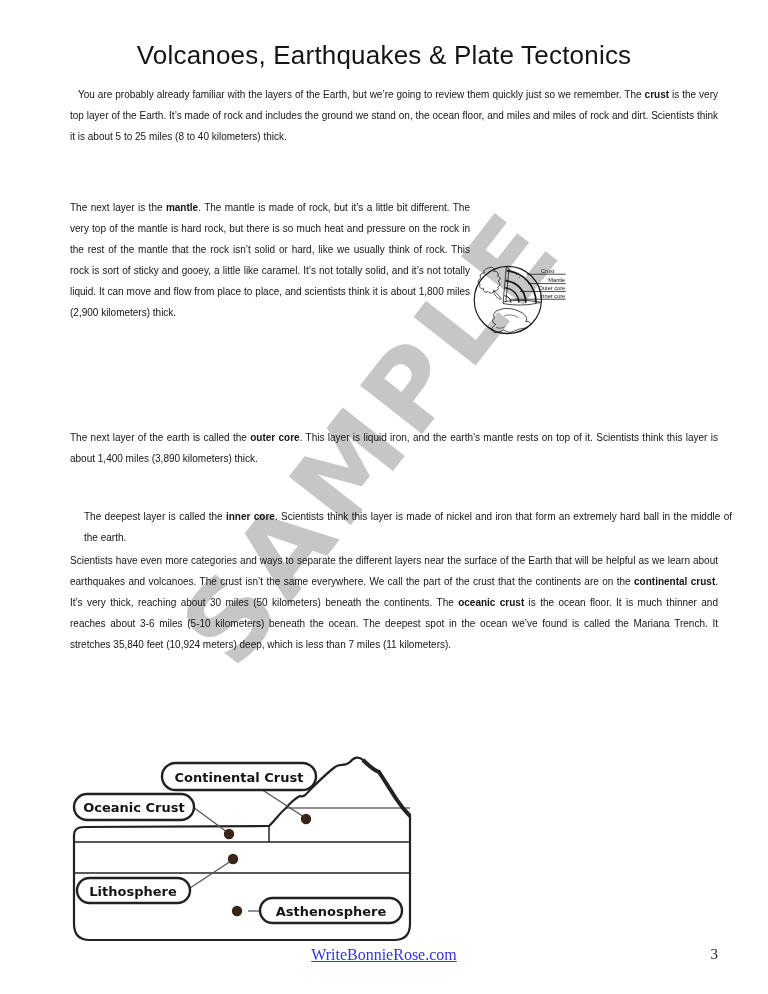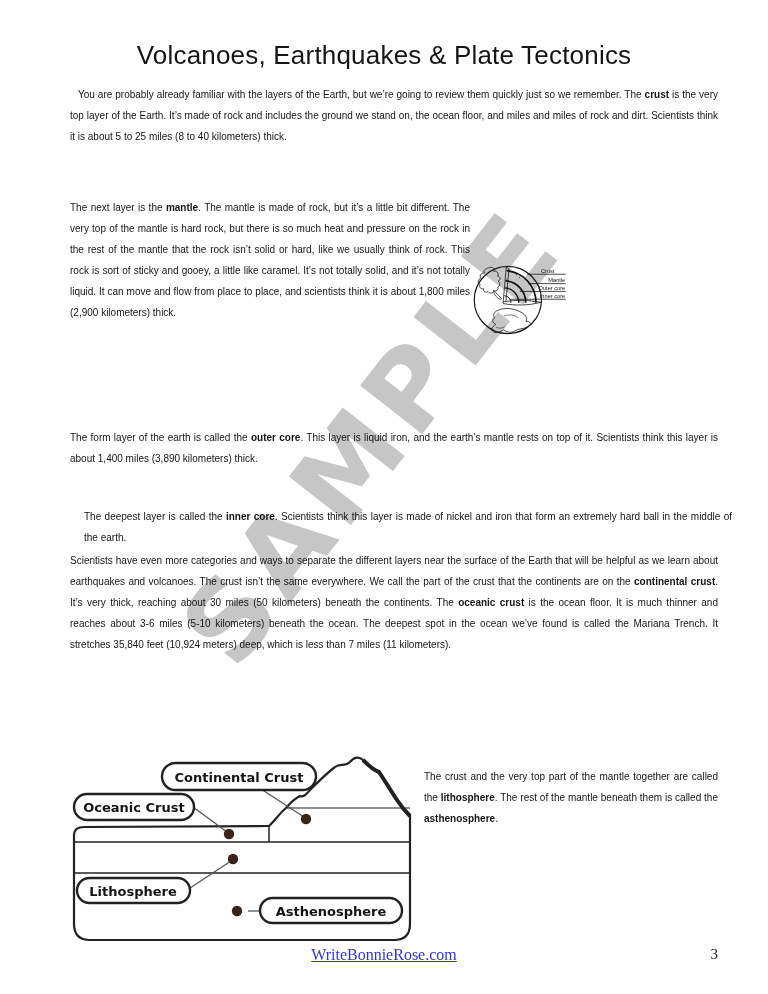--- a/index.html
+++ b/index.html
@@ -90,21 +90,21 @@
       <path d="M 601,278 H 718" stroke="#141414" stroke-width="2"></path>
       <path d="M 575,298 H 718" stroke="#141414" stroke-width="2"></path>
 
       <text class="earth-label" x="672" y="230" text-anchor="middle">Crust</text>
       <text class="earth-label" x="717" y="254" text-anchor="end">Mantle</text>
       <text class="earth-label" x="717" y="274.5" text-anchor="end">Outer core</text>
       <text class="earth-label" x="717" y="294.5" text-anchor="end">Inner core</text>
     </svg>
   </div>
 
-  <p class="para" id="p3"><span>The form layer of the earth is called the </span><b>outer core</b><span>. This layer is liquid iron, and the earth’s mantle rests on top of it. Scientists think this layer is about 1,400 miles (3,890 kilometers) thick.</span></p>
+  <p class="para" id="p3"><span>The next layer of the earth is called the </span><b>outer core</b><span>. This layer is liquid iron, and the earth’s mantle rests on top of it. Scientists think this layer is about 1,400 miles (3,890 kilometers) thick.</span></p>
 
   <p class="para" id="p4"><span>The deepest layer is called the </span><b>inner core</b><span>. Scientists think this layer is made of nickel and iron that form an extremely hard ball in the middle of the earth.</span></p>
 
   <p class="para" id="p5"><span>Scientists have even more categories and ways to separate the different layers near the surface of the Earth that will be helpful as we learn about earthquakes and volcanoes. The crust isn’t the same everywhere. We call the part of the crust that the continents are on the </span><b>continental crust</b><span>. It’s very thick, reaching about 30 miles (50 kilometers) beneath the continents. The </span><b>oceanic crust</b><span> is the ocean floor. It is much thinner and reaches about 3-6 miles (5-10 kilometers) beneath the ocean. The deepest spot in the ocean we’ve found is called the Mariana Trench. It stretches 35,840 feet (10,924 meters) deep, which is less than 7 miles (11 kilometers).</span></p>
 
   <div class="fig" id="crust-fig">
     <svg width="360" height="198" viewBox="60 750 360 198" style="overflow:visible">
 
       <path d="M 84,827 L 269,826
                C 276,819 281,812 286,808
@@ -145,20 +145,19 @@
       <text class="pill-label" x="239" y="782" text-anchor="middle">Continental Crust</text>
       <rect x="74" y="794" width="120" height="26" rx="13" fill="#ffffff" stroke="#222222" stroke-width="2.4"></rect>
       <text class="pill-label" x="134" y="812" text-anchor="middle">Oceanic Crust</text>
       <rect x="77" y="878" width="113" height="25" rx="12.5" fill="#ffffff" stroke="#222222" stroke-width="2.4"></rect>
       <text class="pill-label" x="133" y="896" text-anchor="middle">Lithosphere</text>
       <rect x="260" y="898" width="142" height="25" rx="12.5" fill="#ffffff" stroke="#222222" stroke-width="2.4"></rect>
       <text class="pill-label" x="331" y="916" text-anchor="middle">Asthenosphere</text>
     </svg>
   </div>
 
-  <p class="para" id="p6"><span>The crust and the very top part of the mantle together are called the </span><b>lithosphere</b><span>. The rest of the mantle beneath them is called the </span><b>asthenosphere</b><span>.</span></p>
 
   <div class="footer-center">
     <a class="site-link" href="#">WriteBonnieRose.com</a>
   </div>
   <span class="page-num">3</span>
 
 </div>
 
 </body></html>

